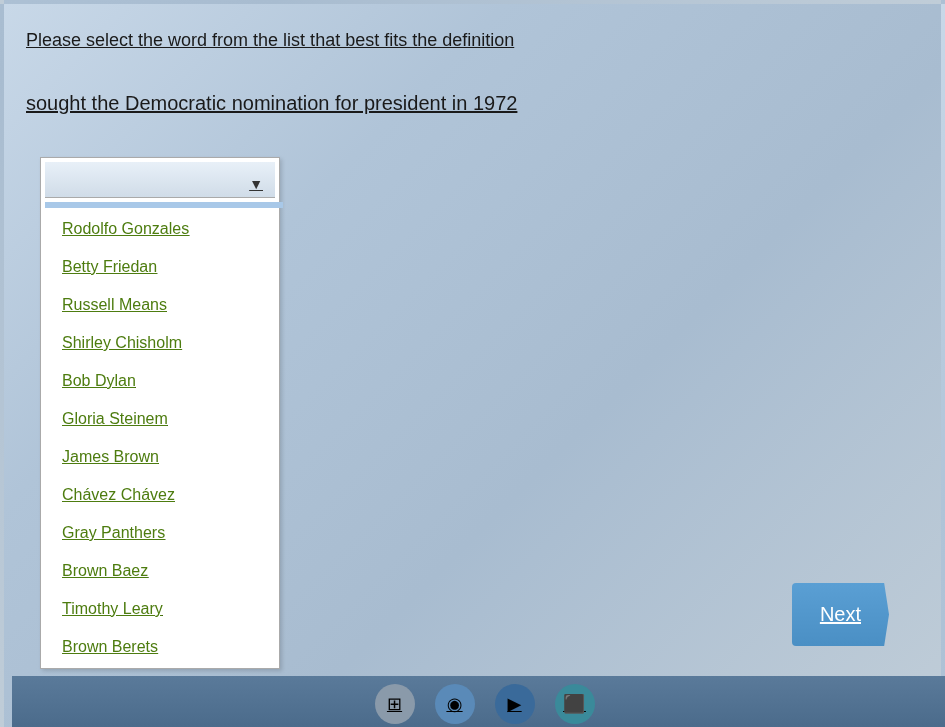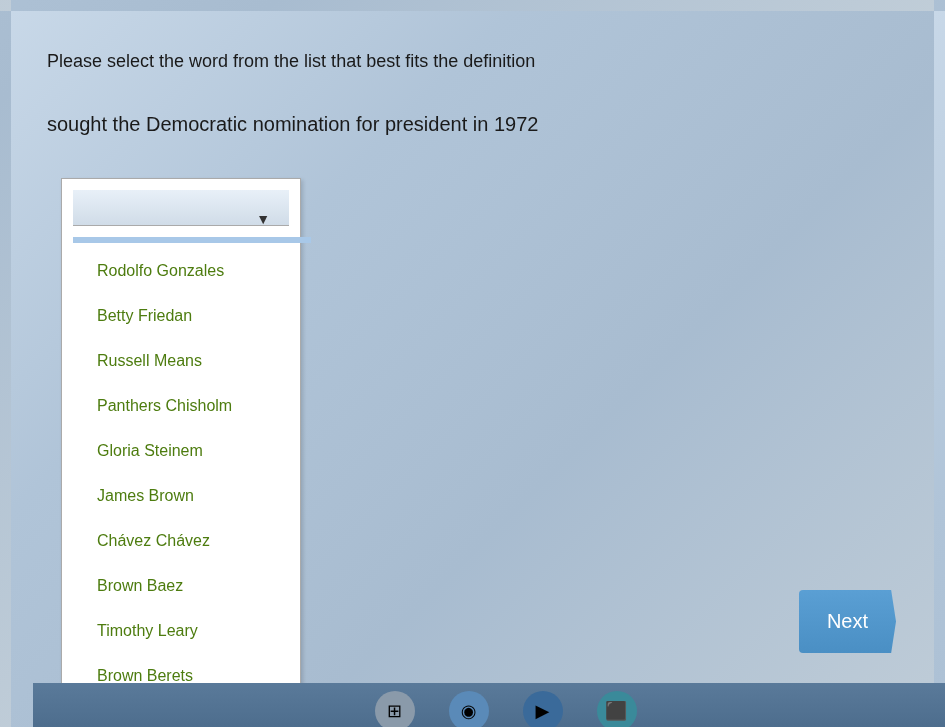--- a/index.html
+++ b/index.html
@@ -1,18 +1,19 @@
 <!DOCTYPE html>
 <html><head>
   <meta charset="utf-8">
   <style>
     * {
-      margin: 11px;
+      margin: 4px;
       padding: 0;
       box-sizing: border-box;
+      text-decoration: underline;
     }
 
     body {
       width: 945px;
       height: 727px;
       background: linear-gradient(135deg, #c8d8e8 0%, #b0c4d8 30%, #a8bcd0 60%, #c0cdd8 100%);
       font-family: Arial, sans-serif;
       overflow: hidden;
       position: relative;
     }
@@ -149,24 +150,26 @@
 
 <div class="dropdown-container">
   <div class="dropdown-header">
     <span class="dropdown-arrow">▼</span>
   </div>
   <div class="dropdown-selected-highlight"></div>
   <div class="dropdown-list" id="dropdown-list">
   <div class="dropdown-item">Rodolfo Gonzales</div>
       <div class="dropdown-item">Betty Friedan</div>
       <div class="dropdown-item">Russell Means</div>
-      <div class="dropdown-item">Panthers Chisholm</div>
+      <div class="dropdown-item">Shirley Chisholm</div>
+      <div class="dropdown-item">Bob Dylan</div>
       <div class="dropdown-item">Gloria Steinem</div>
       <div class="dropdown-item">James Brown</div>
       <div class="dropdown-item">Chávez Chávez</div>
+      <div class="dropdown-item">Gray Panthers</div>
       <div class="dropdown-item">Brown Baez</div>
       <div class="dropdown-item">Timothy Leary</div>
       <div class="dropdown-item">Brown Berets</div>
     </div>
 </div>
 
 <button class="next-button">Next</button>
 
 <div class="bottom-bar">
   <button class="taskbar-btn gray">⊞</button>

